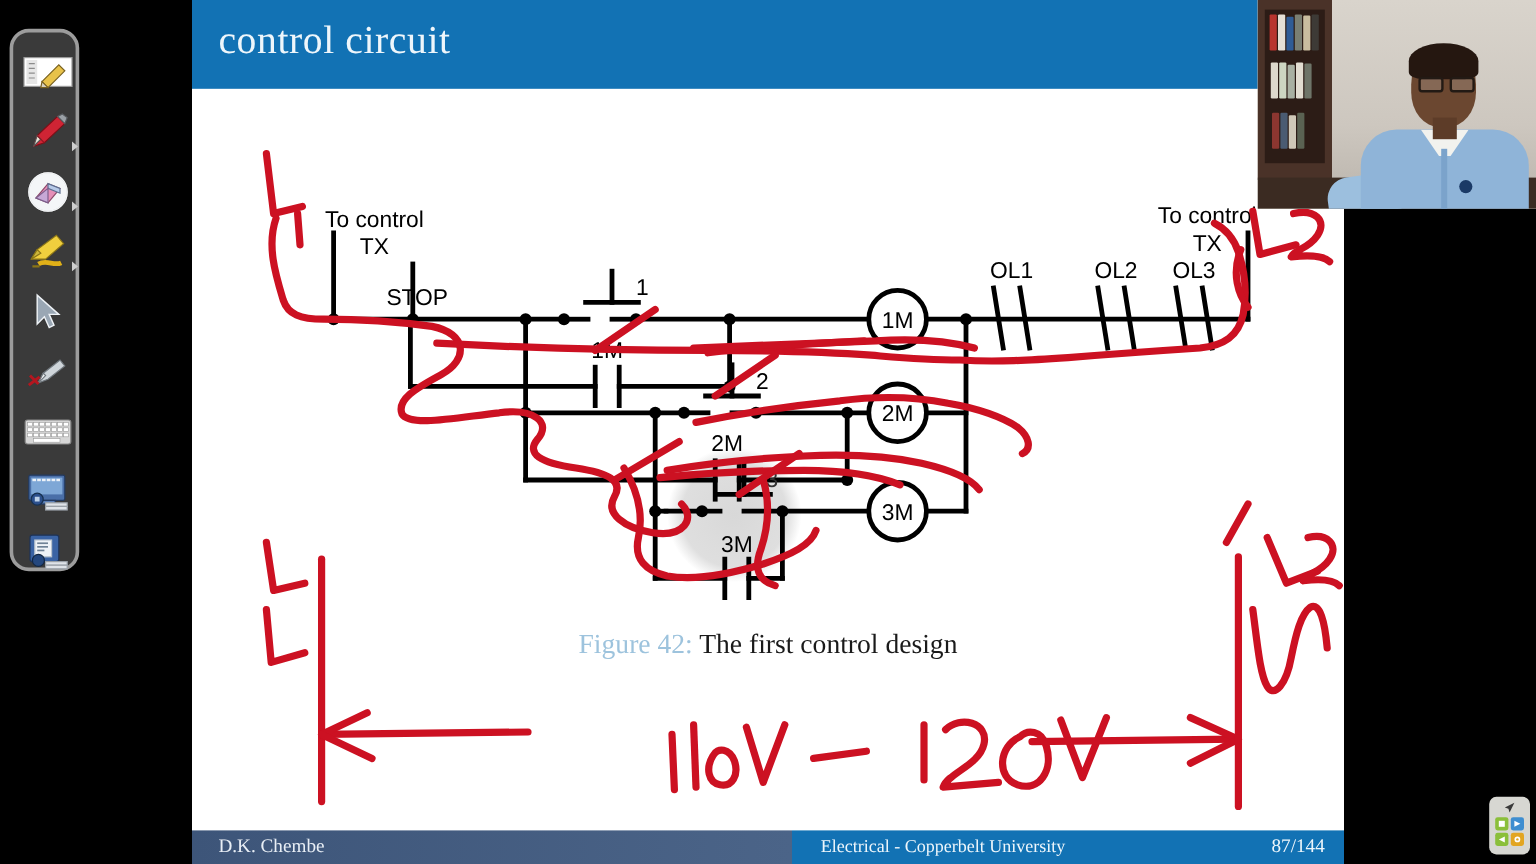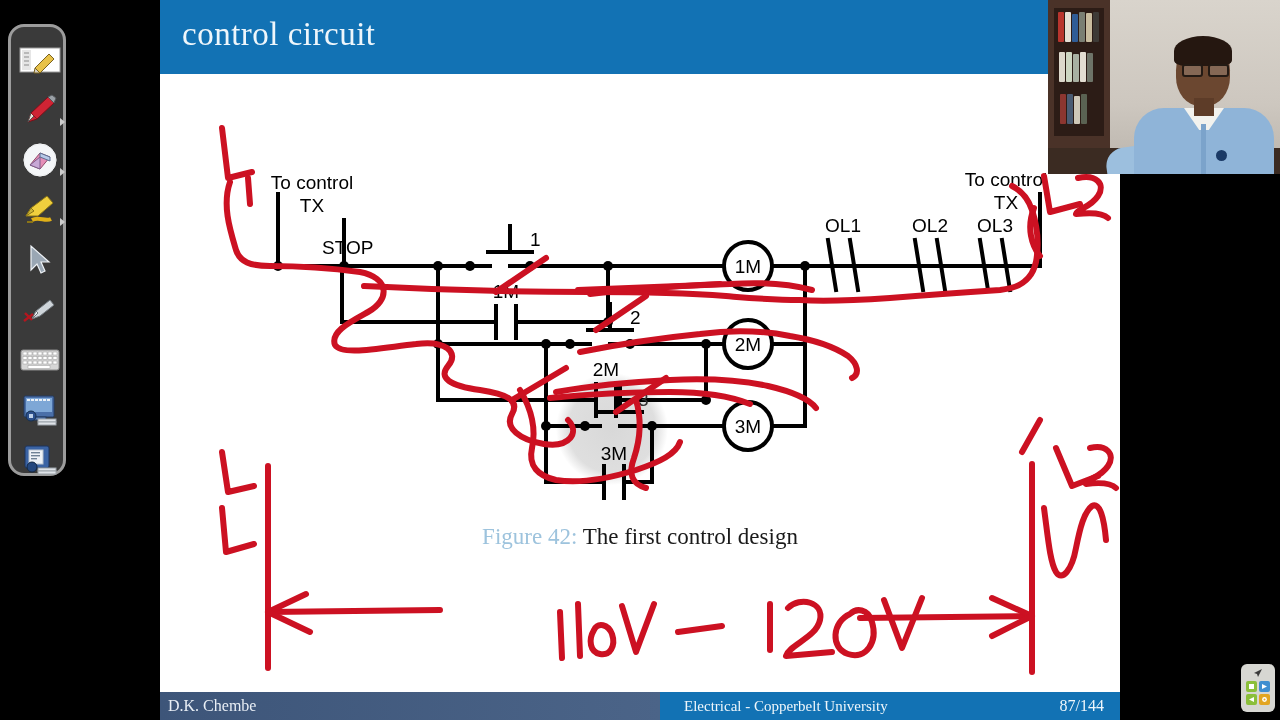--- a/index.html
+++ b/index.html
@@ -58,21 +58,21 @@
   #footer-left {
     width: 500px;
     background: linear-gradient(to right, #3d5579, #4b6488);
     display: flex;
     align-items: center;
   }
   #footer-author {
     font-family: "Liberation Serif", serif;
     font-size: 16px;
     color: #e8eef5;
-    padding-left: 8px;
+    padding-left: 22px;
   }
   #footer-right {
     flex: 1;
     background: #1272b4;
     display: flex;
     align-items: center;
     justify-content: space-between;
     padding: 0 16px 0 0;
   }
   #footer-institution {

